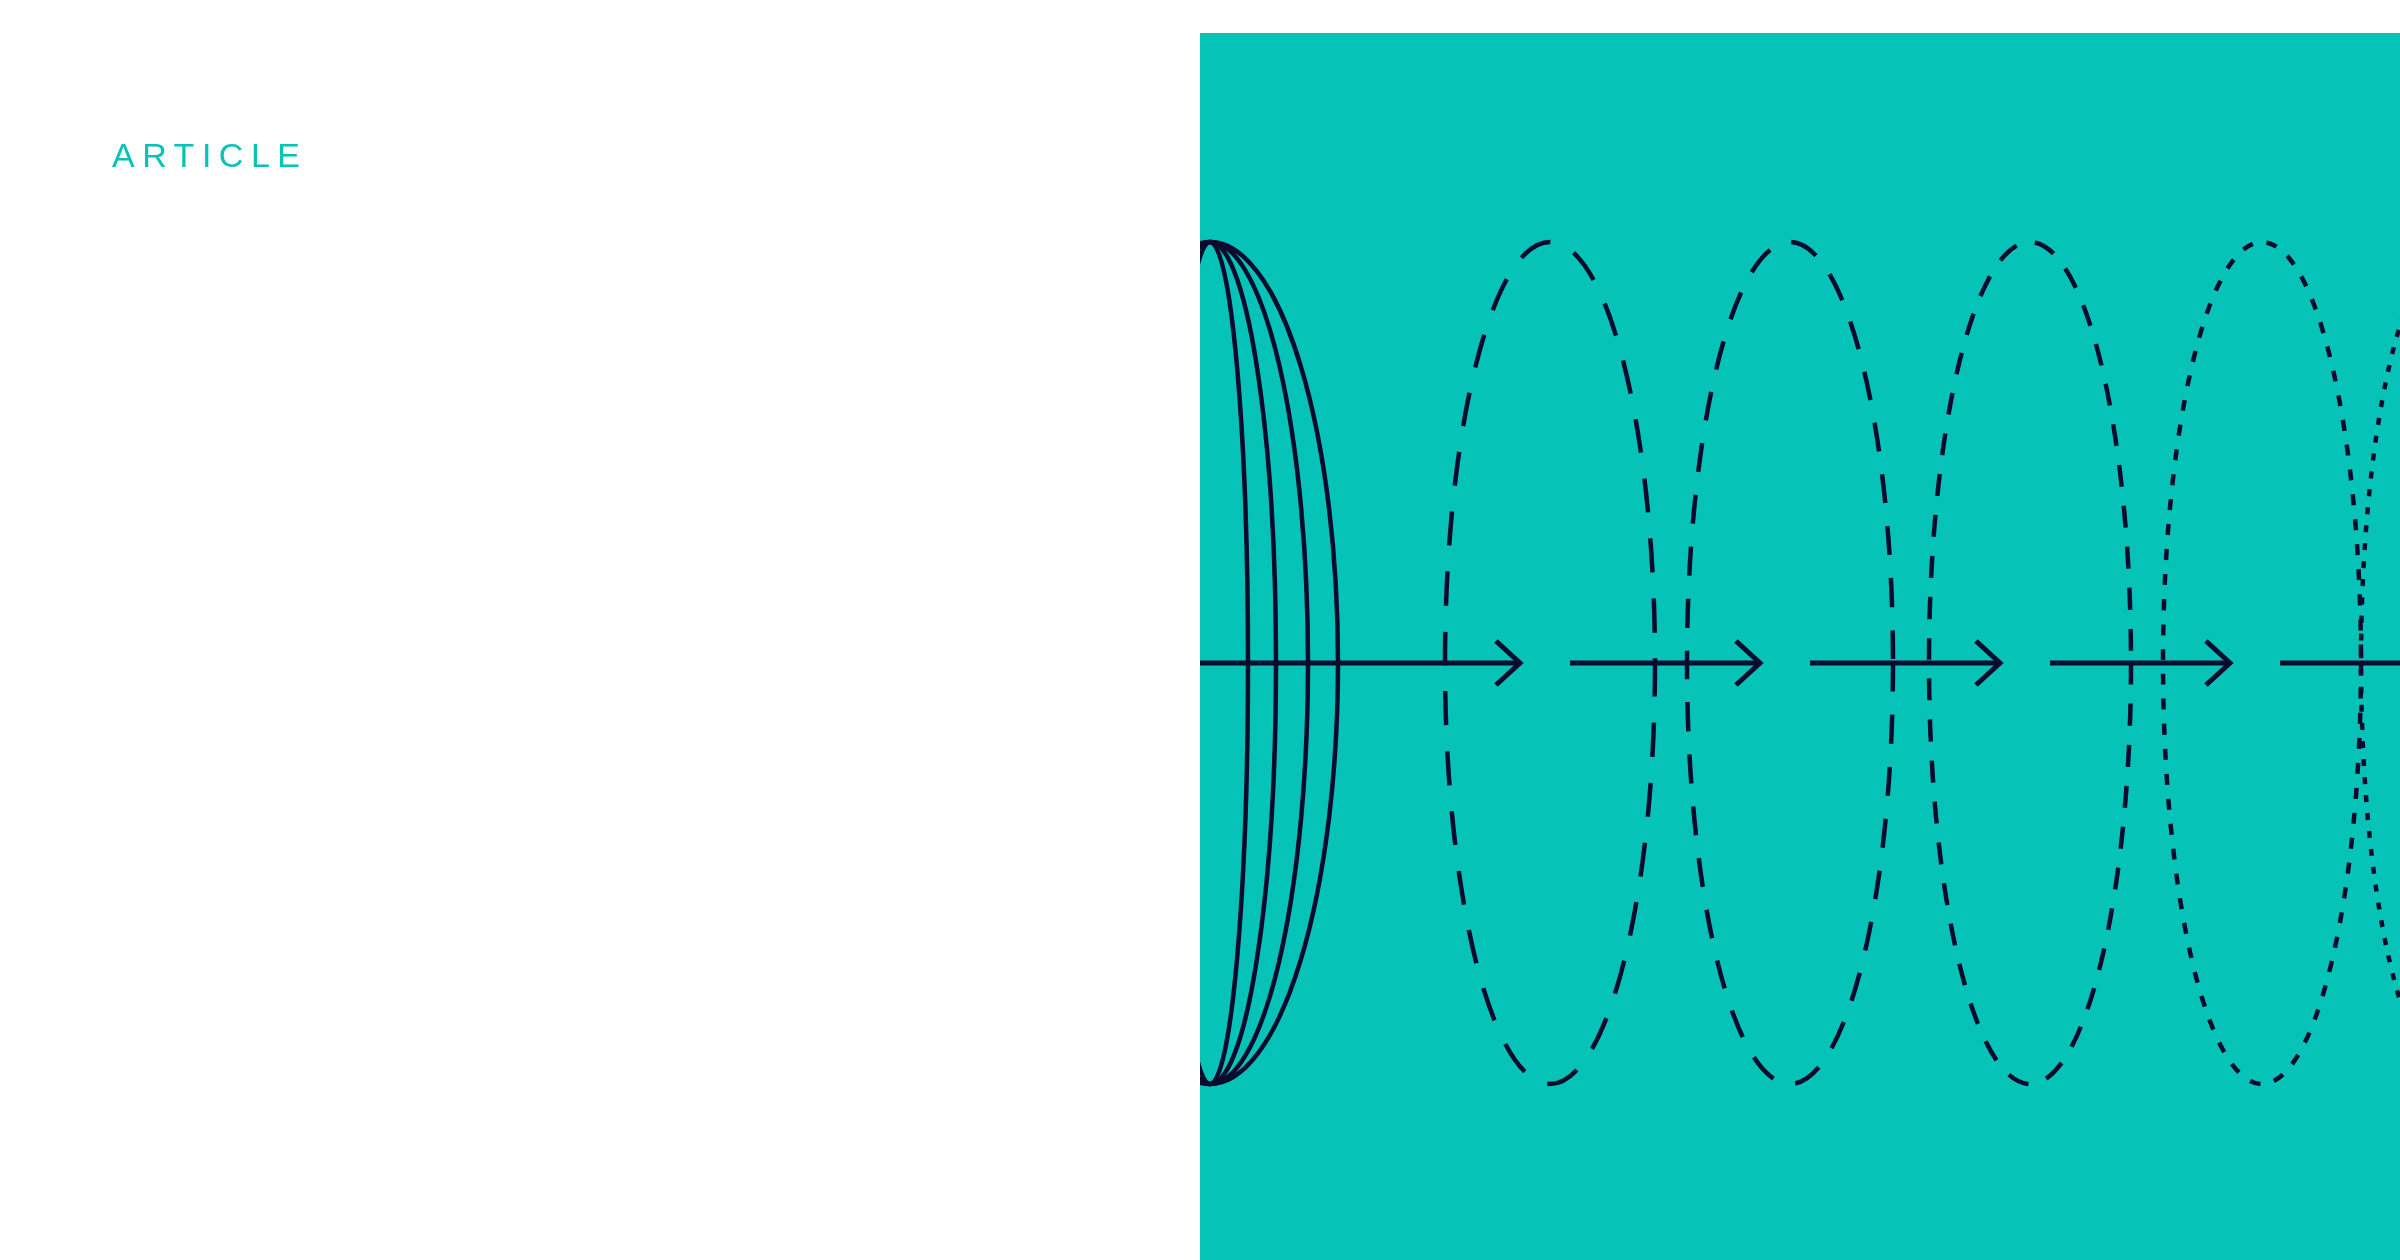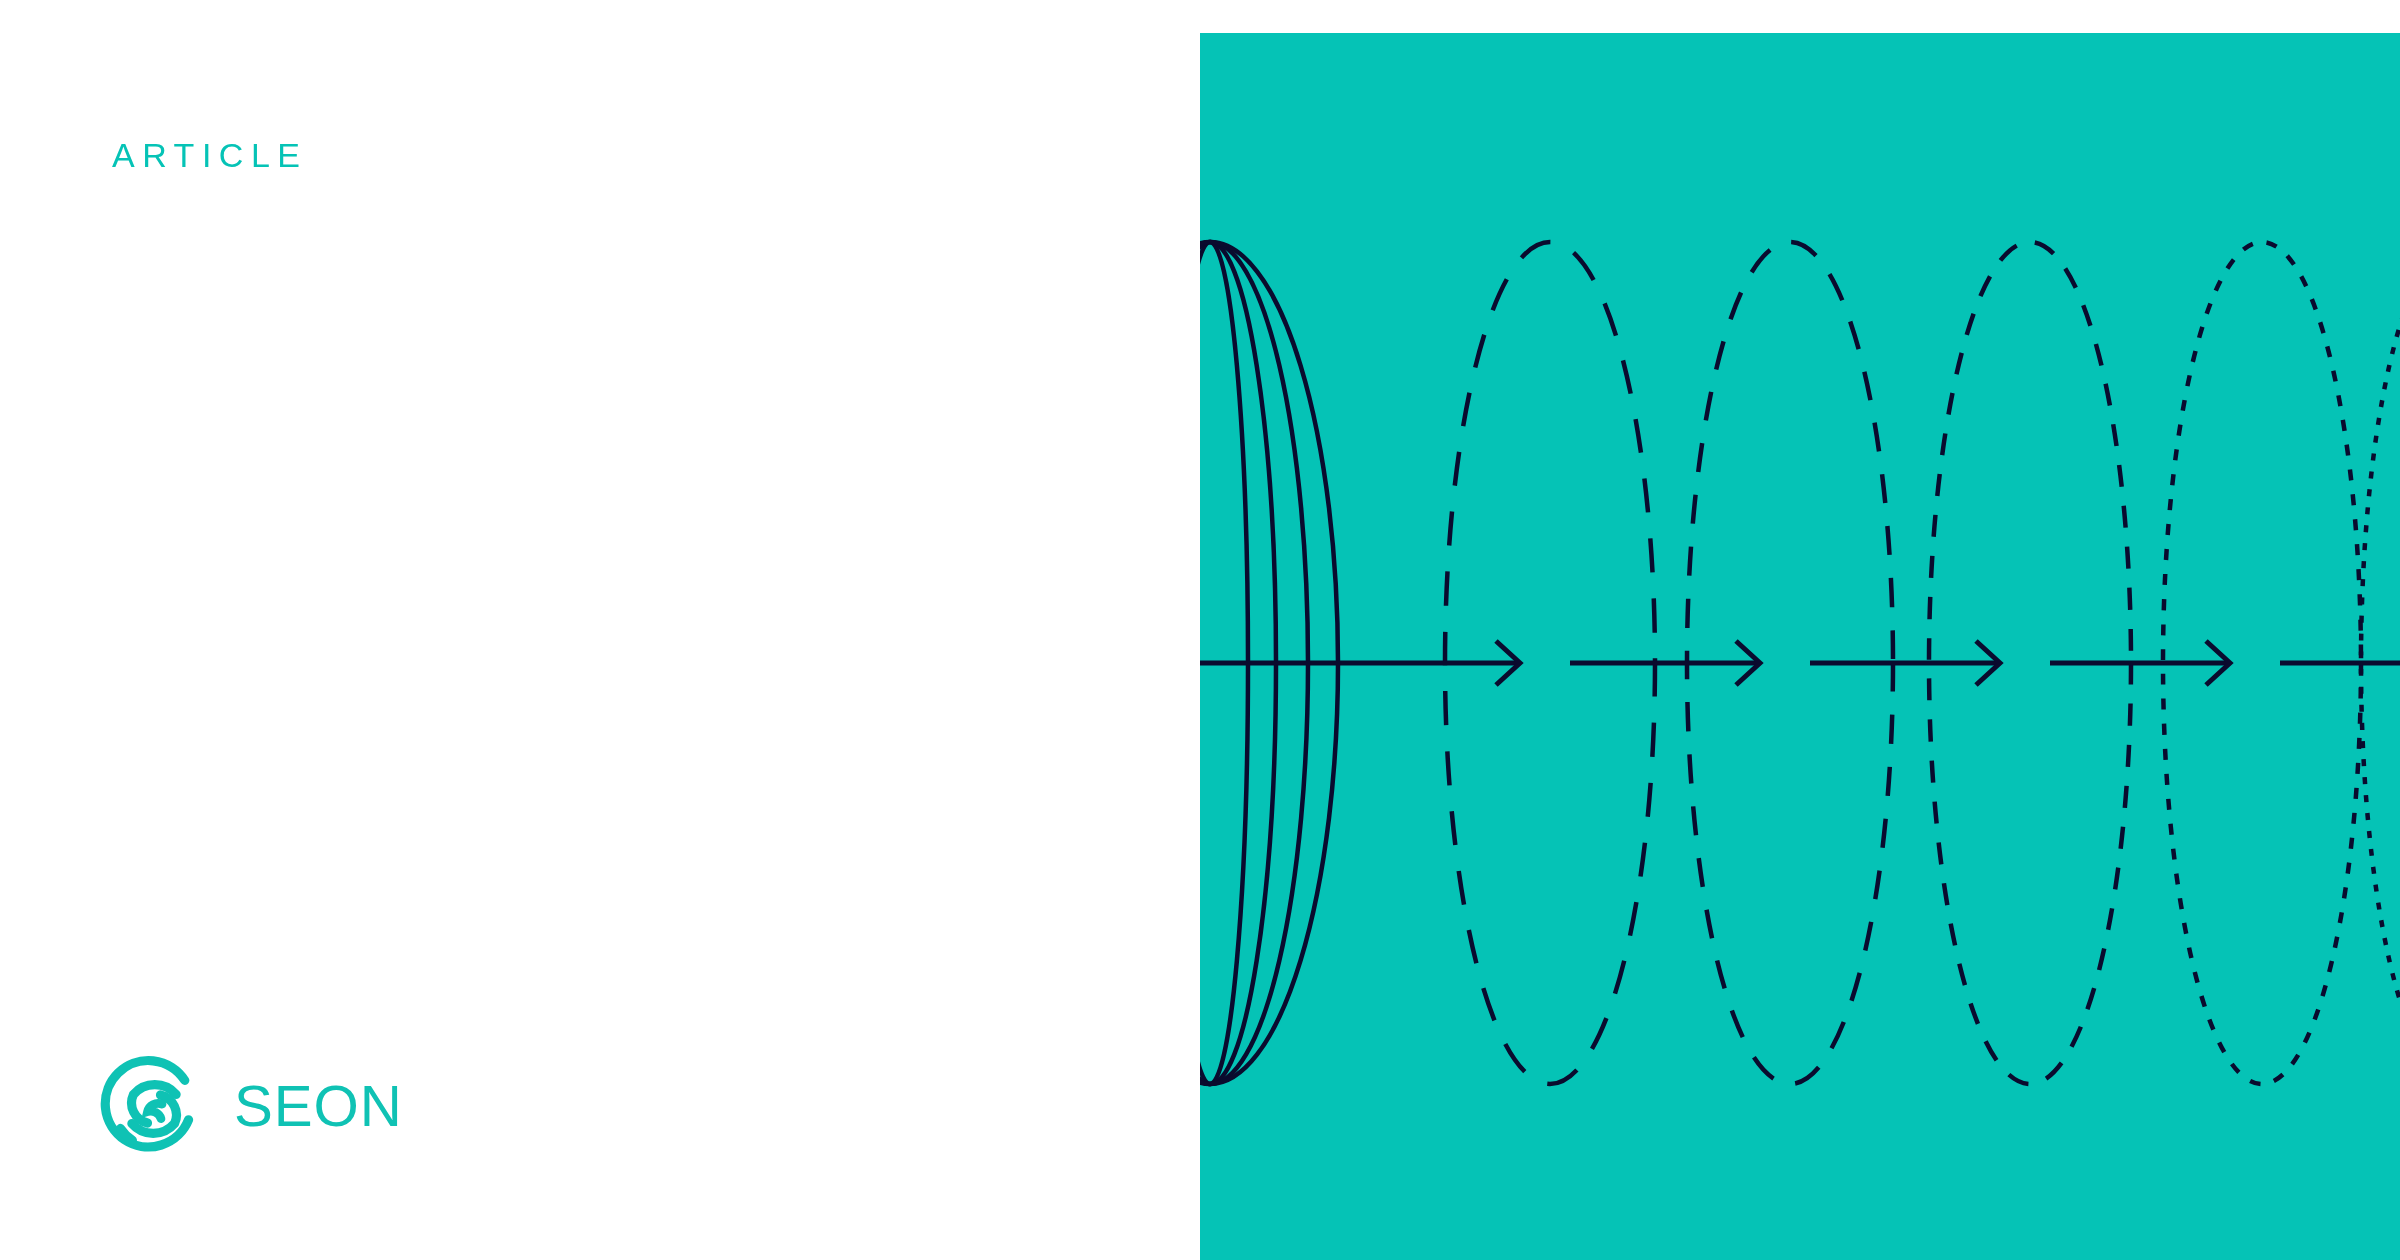--- a/index.html
+++ b/index.html
@@ -98,38 +98,20 @@
 </head>
 <body>
 
 <div id="canvas">
 
   <div class="left-panel">
 
     <div class="eyebrow">ARTICLE</div>
 
 
-    <div class="logo">
-
-      <svg class="logo-mark" viewBox="0 0 100 100" fill="none" xmlns="http://www.w3.org/2000/svg">
-
-        <path d="M 78.5 23.5 A 40 40 0 1 0 82 60" stroke="#0FC2B4" stroke-width="8.5" stroke-linecap="round" fill="none"></path>
-        <path d="M 19 68 A 40 40 0 0 0 30 79" stroke="#0FC2B4" stroke-width="8.5" stroke-linecap="round" fill="none"></path>
-
-        <path d="M 70.5 36.5 A 26 26 0 0 0 31 36.5 A 19 19 0 0 0 44 63" stroke="#0FC2B4" stroke-width="8.5" stroke-linecap="round" fill="none"></path>
-        <path d="M 29.5 63.5 A 26 26 0 0 0 69 63.5 A 19 19 0 0 0 56 37" stroke="#0FC2B4" stroke-width="8.5" stroke-linecap="round" fill="none"></path>
-
-        <path d="M 57.5 45.5 A 10 10 0 0 0 44 52.5 A 10 10 0 0 1 56.5 59" stroke="#0FC2B4" stroke-width="8" stroke-linecap="round" fill="none"></path>
-      </svg>
-
-      <svg class="logo-word" viewBox="0 0 240 66" xmlns="http://www.w3.org/2000/svg">
-        <text x="0" y="51" font-family="Liberation Sans, sans-serif" font-size="62" font-weight="400" letter-spacing="1" fill="#0FC2B4">SEON</text>
-      </svg>
-
-    </div>
   </div>
 
   <div class="right-panel">
 
     <svg class="graphic" viewBox="0 0 1200 1260" preserveAspectRatio="none" xmlns="http://www.w3.org/2000/svg">
 
       <g stroke="#0A0B2E" fill="none" stroke-width="4.5">
 
         <g>
           <ellipse cx="10" cy="630" rx="38" ry="421"></ellipse>

